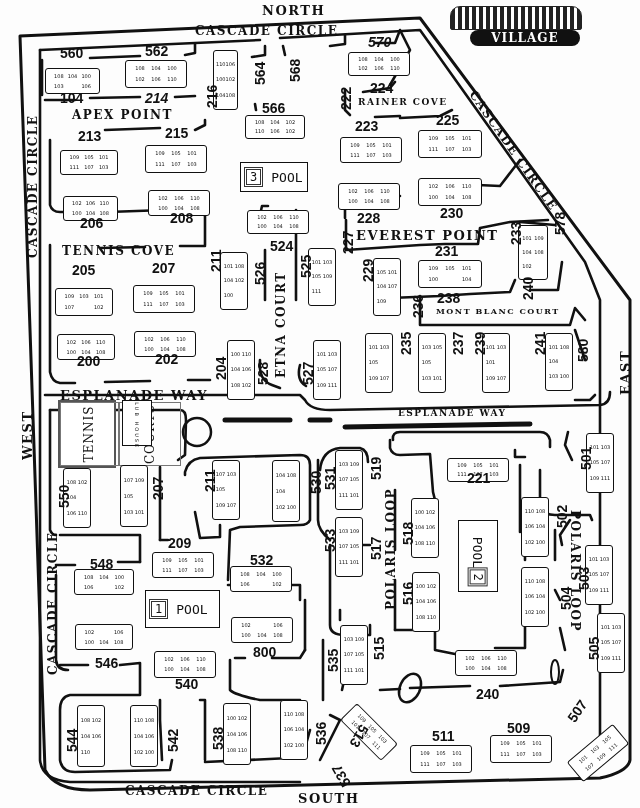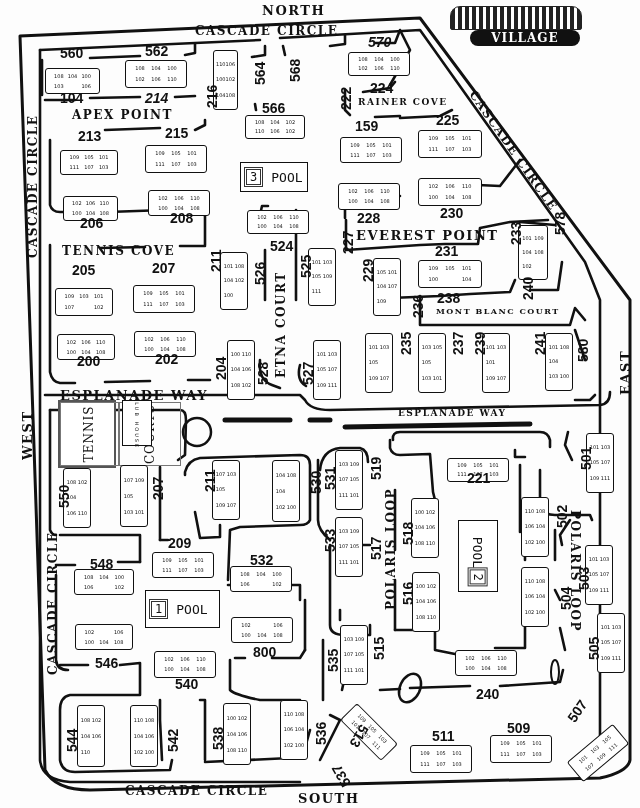--- a/index.html
+++ b/index.html
@@ -667,21 +667,21 @@
     <div class="num" style="left: 262px; top: 100px; transform-origin: left top; transform: rotate(0deg);">566</div>
     <div class="num" style="left: 287px; top: 82px; transform-origin: left top; transform: rotate(-90deg);">568</div>
     <div class="num" style="left: 368px; top: 34px; transform-origin: left top; transform: rotate(0deg); font-style: italic;">570</div>
     <div class="num" style="left: 60px; top: 90px; transform-origin: left top; transform: rotate(0deg);">104</div>
     <div class="num" style="left: 145px; top: 90px; transform-origin: left top; transform: rotate(0deg); font-style: italic;">214</div>
     <div class="num" style="left: 204px; top: 108px; transform-origin: left top; transform: rotate(-90deg);">216</div>
     <div class="num" style="left: 338px; top: 110px; transform-origin: left top; transform: rotate(-90deg);">222</div>
     <div class="num" style="left: 370px; top: 80px; transform-origin: left top; transform: rotate(0deg);">224</div>
     <div class="num" style="left: 78px; top: 128px; transform-origin: left top; transform: rotate(0deg);">213</div>
     <div class="num" style="left: 165px; top: 125px; transform-origin: left top; transform: rotate(0deg);">215</div>
-    <div class="num" style="left: 355px; top: 118px; transform-origin: left top; transform: rotate(0deg);">159</div>
+    <div class="num" style="left: 355px; top: 118px; transform-origin: left top; transform: rotate(0deg);">223</div>
     <div class="num" style="left: 436px; top: 112px; transform-origin: left top; transform: rotate(0deg);">225</div>
     <div class="num" style="left: 80px; top: 215px; transform-origin: left top; transform: rotate(0deg);">206</div>
     <div class="num" style="left: 170px; top: 210px; transform-origin: left top; transform: rotate(0deg);">208</div>
     <div class="num" style="left: 357px; top: 210px; transform-origin: left top; transform: rotate(0deg);">228</div>
     <div class="num" style="left: 440px; top: 205px; transform-origin: left top; transform: rotate(0deg);">230</div>
     <div class="num" style="left: 72px; top: 262px; transform-origin: left top; transform: rotate(0deg);">205</div>
     <div class="num" style="left: 152px; top: 260px; transform-origin: left top; transform: rotate(0deg);">207</div>
     <div class="num" style="left: 208px; top: 272px; transform-origin: left top; transform: rotate(-90deg);">211</div>
     <div class="num" style="left: 270px; top: 238px; transform-origin: left top; transform: rotate(0deg);">524</div>
     <div class="num" style="left: 252px; top: 285px; transform-origin: left top; transform: rotate(-90deg);">526</div>

